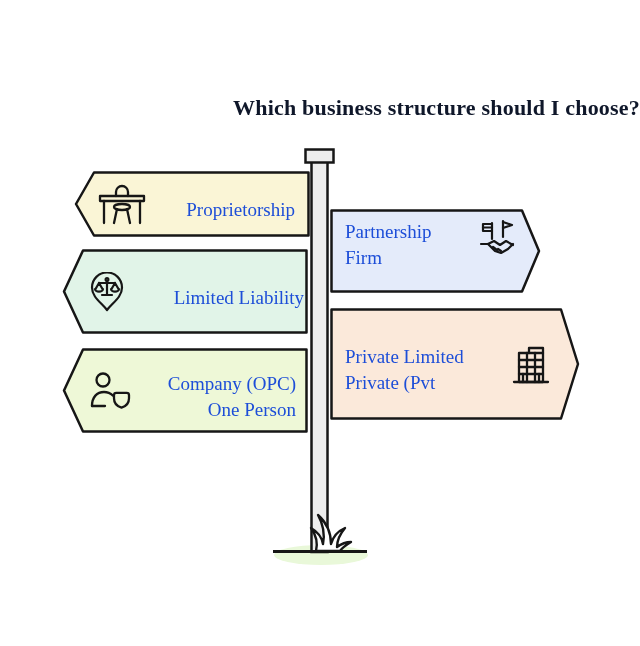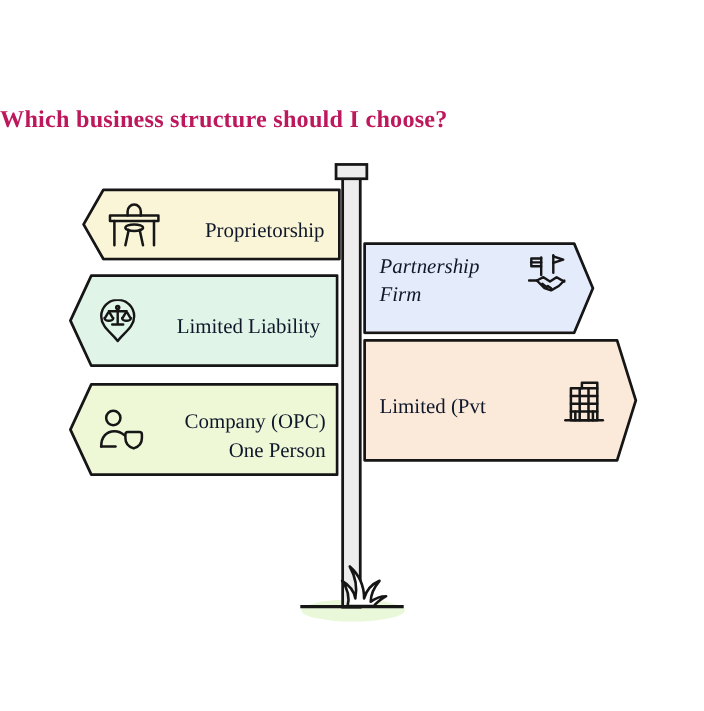--- a/index.html
+++ b/index.html
@@ -1,25 +1,25 @@
 <!DOCTYPE html>
 <html><head>
 <meta charset="utf-8">
 <style>
   html,body{margin:0;padding:0;background:#ffffff;}
   .canvas{position:relative;width:640px;height:646px;background:#ffffff;overflow:hidden;
           font-family:"Liberation Serif", serif;}
-  .title{position:absolute;left:0;top:95px;width:100%;text-align:left;
-         font-size:22px;font-weight:bold;color:#be185d;letter-spacing:.2px;}
+  .title{position:absolute;left:0;top:95px;width:100%;text-align:right;
+         font-size:22px;font-weight:bold;color:#0f172a;letter-spacing:.2px;}
   .scene{position:absolute;left:0;top:0;}
   .sign{position:absolute;display:flex;align-items:center;}
   .sign .shape{position:absolute;left:0;top:0;z-index:0;}
   .sign .icon{position:relative;z-index:1;flex:0 0 auto;display:flex;align-items:center;}
   .sign .txt{position:relative;z-index:1;flex:1 1 auto;font-size:19px;line-height:26px;
-             color:#0f172a;margin-top:12px;}
+             color:#1d4ed8;margin-top:12px;}
   .sign.left .txt{text-align:right;}
   .sign.right .txt{text-align:left;}
   .txt span{display:block;}
 </style>
 </head>
 <body>
 
 <div class="canvas">
 
   <div class="title">Which business structure should I choose?</div>
@@ -46,21 +46,21 @@
         <path d="M8,18 V40 M44,18 V40"></path>
         <ellipse cx="26" cy="24" rx="8" ry="3"></ellipse>
         <path d="M21,26 L18,40 M31,26 L34,40"></path>
       </svg>
     </span>
     <div class="txt" style="padding-right:15px;">
       <span>Proprietorship</span>
     </div>
   </div>
 
-  <div class="sign right" style="left:330px;top:220px;width:211px;height:60px;padding-left:15px;box-sizing:border-box;font-style:italic;">
+  <div class="sign right" style="left:330px;top:209px;width:211px;height:60px;padding-left:15px;box-sizing:border-box;">
     <svg class="shape" width="211" height="84" viewBox="0 0 211 84">
       <polygon points="1.5,1.5 192,1.5 209,42 192,82.5 1.5,82.5" stroke="#161616" stroke-width="2.5" stroke-linejoin="round" fill="#e4ebfa"></polygon>
     </svg>
     <div class="txt">
       <span>Partnership</span>
       <span>Firm</span>
     </div>
     <span class="icon" style="margin-right:26px;">
       <svg width="36" height="40" viewBox="0 0 36 40" fill="none" stroke="#161616" stroke-width="2.2" stroke-linecap="round" stroke-linejoin="round">
         <path d="M13,20 V4"></path>
@@ -81,31 +81,32 @@
     </svg>
     <span class="icon">
       <svg width="36" height="40" viewBox="0 0 36 40" fill="none" stroke="#161616" stroke-width="2.2" stroke-linecap="round" stroke-linejoin="round">
         <path d="M18,38 C13,31 3,25.5 3,15.5 a15,15 0 0 1 30,0 C33,25.5 23,31 18,38 Z"></path>
         <path d="M10,11 H26 M18,9 V22 M13,23 H23"></path>
         <circle cx="18" cy="7.5" r="1.4"></circle>
         <path d="M10,11 L6.5,17 M10,11 L13.5,17 M6,17 a4,2.6 0 0 0 8,0"></path>
         <path d="M26,11 L22.5,17 M26,11 L29.5,17 M22,17 a4,2.6 0 0 0 8,0"></path>
       </svg>
     </span>
-    <div class="txt" style="padding-right:17px;">
+    <div class="txt" style="padding-right:4px;">
       <span>Limited Liability</span>
     </div>
   </div>
 
   <div class="sign right" style="left:330px;top:308px;width:250px;height:112px;padding-left:15px;box-sizing:border-box;">
     <svg class="shape" width="250" height="112" viewBox="0 0 250 112">
       <polygon points="1.5,1.5 231,1.5 248,56 231,110.5 1.5,110.5" stroke="#161616" stroke-width="2.5" stroke-linejoin="round" fill="#fbe9da"></polygon>
     </svg>
     <div class="txt">
-      <span>Limited (Pvt</span>
+      <span>Private Limited</span>
+      <span>Private (Pvt</span>
     </div>
     <span class="icon" style="margin-right:30px;">
       <svg width="38" height="40" viewBox="0 0 38 40" fill="none" stroke="#161616" stroke-width="2.3" stroke-linecap="round" stroke-linejoin="round">
         <path d="M2,38 H36"></path>
         <rect x="7" y="9" width="24" height="29"></rect>
         <path d="M17,9 V4 H31 V9"></path>
         <path d="M7,16 H31 M7,23 H31 M7,30 H31"></path>
         <path d="M15,9 V38 M23,9 V38"></path>
         <path d="M11,30 V38 M27,30 V38"></path>
       </svg>

